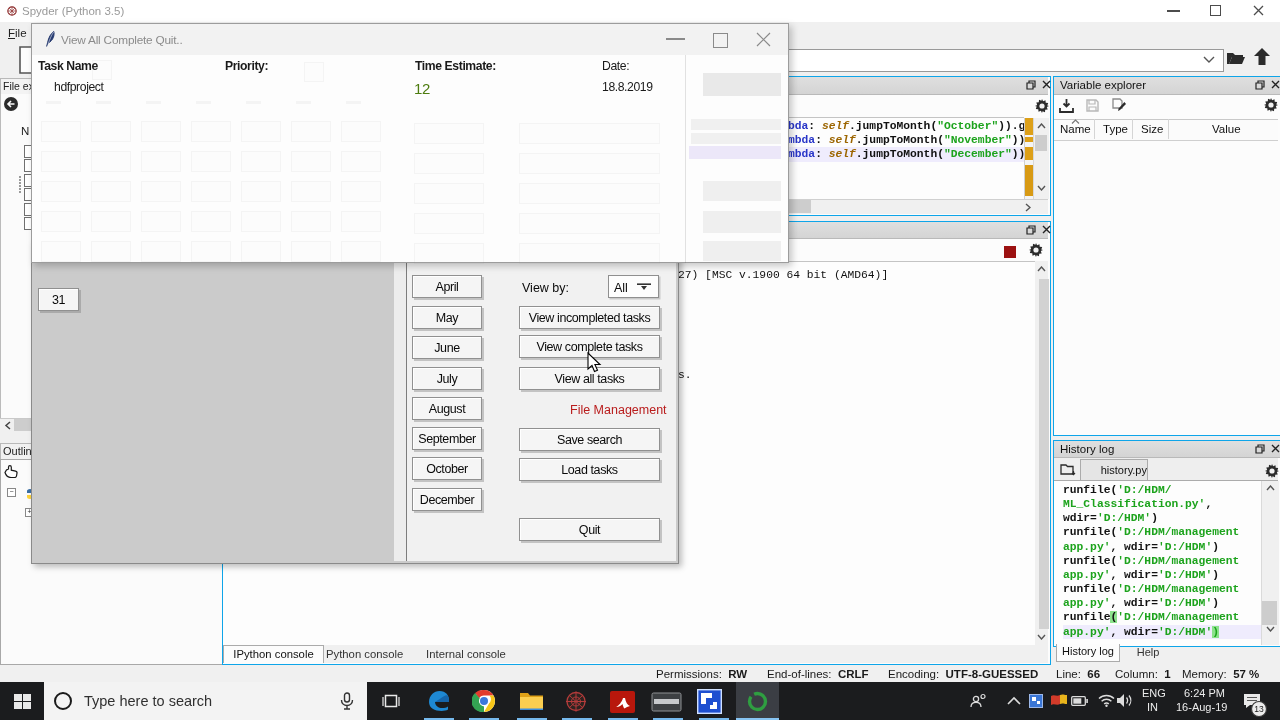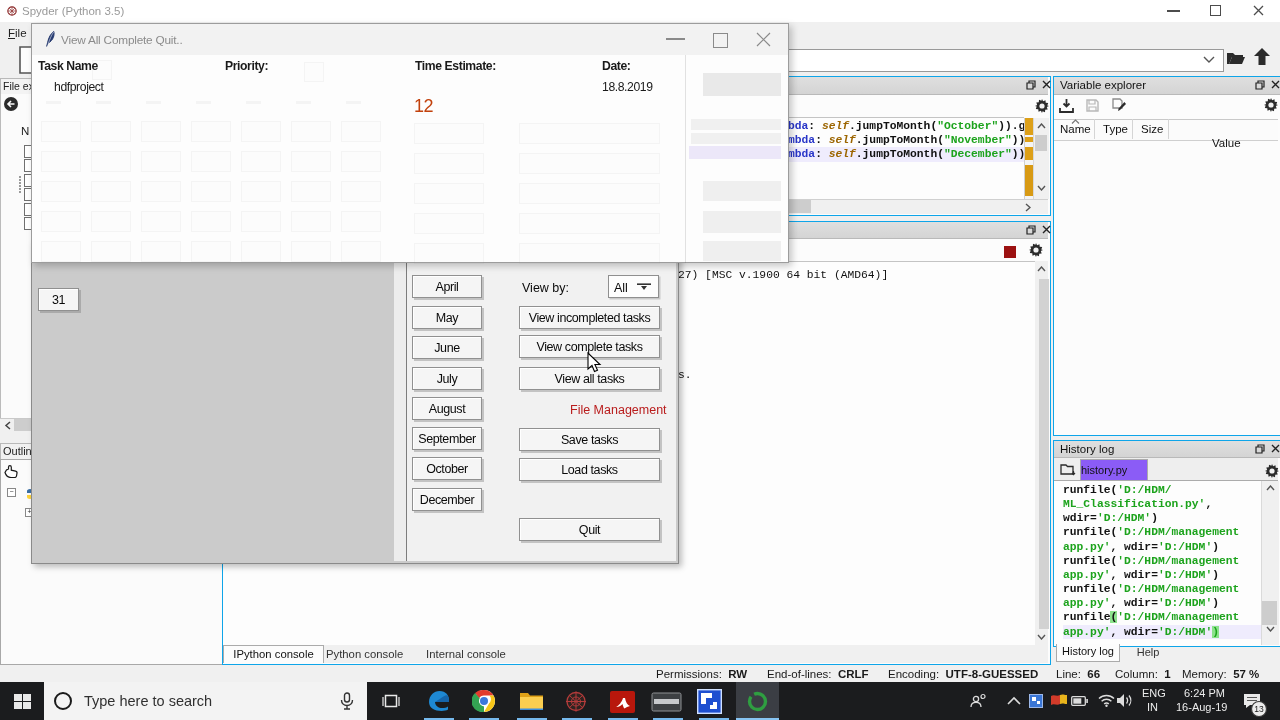--- a/index.html
+++ b/index.html
@@ -182,38 +182,38 @@
   <div class="ab" style="left:0;top:42px;width:224px;height:20px;background:#fbfbfb;border-top:1px solid #c9c9c9;border-bottom:1px solid #cfcfcf"></div>
   <div class="ab" style="left:40px;top:42px;width:1px;height:20px;background:#d5d5d5"></div>
   <div class="ab" style="left:78px;top:42px;width:1px;height:20px;background:#d5d5d5"></div>
   <div class="ab" style="left:114px;top:42px;width:1px;height:20px;background:#d5d5d5"></div>
   <svg class="ab" style="left:17px;top:42px" width="9" height="5" viewBox="0 0 9 5">
         <path d="M1 4.5L4.5 1 8 4.5" fill="none" stroke="#777" stroke-width="1.2"></path>
       </svg>
   <div class="ab" style="left:6px;top:46px;font-size:11.5px;color:#111">Name</div>
   <div class="ab" style="left:49px;top:46px;font-size:11.5px;color:#111">Type</div>
   <div class="ab" style="left:87px;top:46px;font-size:11.5px;color:#111">Size</div>
-  <div class="ab" style="left:158px;top:60px;font-size:11.5px;color:#111">Value</div>
+  <div class="ab" style="left:158px;top:46px;font-size:11.5px;color:#111">Value</div>
 </div>
 
 <div class="panel ab" style="left:1053px;top:440px;width:226px;height:205px">
   <div class="ptitle ab" style="left:0;top:0;width:224px;height:16px;padding-left:6px;line-height:16px">History log</div>
   <svg class="dockic" style="left:201px" width="10" height="10" viewBox="0 0 10 10">
         <path d="M3 3V1h6v6H7M1 3h6v6H1z" fill="none" stroke="#222" stroke-width="1.2"></path>
       </svg>
   <svg class="dockic" style="left:217px" width="9" height="9" viewBox="0 0 9 9">
         <path d="M1 1l7 7M8 1l-7 7" stroke="#222" stroke-width="1.4"></path>
       </svg>
 
   <div class="ab" style="left:0;top:17px;width:224px;height:22px;background:#eeeeee"></div>
   <svg class="ab" style="left:6px;top:22px" width="17" height="13" viewBox="0 0 17 13">
         <path d="M1 2h5l1.5 1.5H13V11H1z" fill="none" stroke="#2b2b2b" stroke-width="1.3"></path>
         <path d="M13.5 8v3.5M12 10l1.5 1.7L15 10" fill="none" stroke="#2b2b2b" stroke-width="1.2"></path>
       </svg>
-  <div class="ab" style="left:26px;top:18px;width:66px;height:21px;background:#8b5cf6;border:1px solid #ababab;border-bottom:none;font-size:11px;color:#111;text-align:left;line-height:20px">history.py</div>
+  <div class="ab" style="left:26px;top:18px;width:66px;height:21px;background:#e5e5e5;border:1px solid #ababab;border-bottom:none;font-size:11px;color:#111;text-align:right;line-height:20px">history.py</div>
   <svg class="ab" style="left:211px;top:23px" width="14" height="14" viewBox="0 0 14 14">
         <use href="#gear"></use>
       </svg>
 
   <div class="ab" style="left:0;top:39px;width:224px;height:165px;background:#fdfdfd;border-top:1px solid #ababab"></div>
   <div class="mono ab" style="left:9px;top:42px;width:200px;height:160px;overflow:hidden;font-size:11.3px;line-height:14.15px;font-weight:bold;color:#111">
         <div>runfile(<span class="green">'D:/HDM/</span></div>
         <div><span class="green">ML_Classification.py'</span>,</div>
         <div>wdir=<span class="green">'D:/HDM'</span>)</div>
         <div>runfile(<span class="green">'D:/HDM/management</span></div>
@@ -263,44 +263,44 @@
   <div class="ab" style="left:576px;top:34px;width:49px;height:21px;background:#fdfdfd;border:1px solid #8f8f8f;box-shadow:1.5px 1.5px 0 rgba(110,110,110,.3)"></div>
   <div class="ab" style="left:582px;top:40px;font-size:12.5px;color:#0a0a0a">All</div>
   <svg class="ab" style="left:605px;top:42px" width="15" height="8" viewBox="0 0 15 8">
         <path d="M0 1.2h14" stroke="#333" stroke-width="1.6"></path>
         <path d="M4 3l3 4 3-4z" fill="#333"></path>
       </svg>
   <div class="tbtn" style="left:487px;top:65px;width:139px;height:21px">View incompleted tasks</div>
   <div class="tbtn" style="left:487px;top:94px;width:139px;height:21px">View complete tasks</div>
   <div class="tbtn" style="left:487px;top:126px;width:139px;height:21px">View all tasks</div>
   <div class="ab" style="left:538px;top:162px;font-size:12.5px;color:#b91c1c">File Management</div>
-  <div class="tbtn" style="left:487px;top:187px;width:139px;height:21px">Save tasks</div>
+  <div class="tbtn" style="left:487px;top:187px;width:139px;height:21px">Save search</div>
   <div class="tbtn" style="left:487px;top:217px;width:139px;height:21px">Load tasks</div>
   <div class="tbtn" style="left:487px;top:277px;width:139px;height:21px">Quit</div>
 </div>
 
 <div class="ab" style="left:31px;top:23px;width:756px;height:238px;border:1px solid #9c9c9c;background:#fdfdfd;box-shadow:3px 3px 7px rgba(0,0,0,.22)">
   <div class="ab" style="left:0;top:0;width:756px;height:31px;background:#f2f2f2"></div>
   <svg class="ab" style="left:13px;top:7px" width="11" height="16" viewBox="0 0 11 16">
     <path d="M8.8 0.5C5.8 2.6 3.6 6.5 2.6 11.5L1.6 15.5M8.8 0.5c.9 3.4-.3 8.6-5.6 11.6" fill="#263a70" stroke="#263a70" stroke-width="1"></path>
     <path d="M8.6 1C6.6 4 4.8 8 3.4 12.5" stroke="#dfe5f2" stroke-width="0.6" fill="none"></path>
   </svg>
   <div class="ab" style="left:29px;top:9px;font-size:11.8px;color:#8b8b8b;letter-spacing:-0.2px">View All Complete Quit..</div>
   <div class="ab" style="left:634px;top:14px;width:19px;height:2px;background:#8a8a8a"></div>
   <div class="ab" style="left:681px;top:9px;width:13px;height:13px;border:1.2px solid #8a8a8a"></div>
   <svg class="ab" style="left:724px;top:8px" width="15" height="15" viewBox="0 0 15 15">
         <path d="M1 1l13 13M14 1L1 14" stroke="#8a8a8a" stroke-width="1.2"></path>
       </svg>
 
   <div class="ab" style="left:6px;top:35px;font-size:12.2px;letter-spacing:-0.4px;font-weight:bold;color:#1a1a1a">Task Name</div>
   <div class="ab" style="left:193px;top:35px;font-size:12.2px;letter-spacing:-0.4px;font-weight:bold;color:#1a1a1a">Priority:</div>
   <div class="ab" style="left:383px;top:35px;font-size:12.2px;letter-spacing:-0.4px;font-weight:bold;color:#1a1a1a">Time Estimate:</div>
-  <div class="ab" style="left:570px;top:35px;font-size:12.2px;letter-spacing:-0.4px;font-weight:bold;color:#1a1a1a">Date:</div>
+  <div class="ab" style="left:570px;top:35px;font-size:12.2px;letter-spacing:-0.4px;font-weight:normal;color:#1a1a1a">Date:</div>
   <div class="ab" style="left:22px;top:56px;font-size:12.2px;letter-spacing:-0.4px;color:#1a1a1a">hdfproject</div>
-  <div class="ab" style="left:382px;top:72px;font-size:18px;letter-spacing:-0.4px;color:#c2410c">12</div>
+  <div class="ab" style="left:382px;top:56px;font-size:15px;letter-spacing:-0.4px;color:#4d7c0f">12</div>
   <div class="ab" style="left:570px;top:56px;font-size:12.2px;letter-spacing:-0.4px;color:#1a1a1a">18.8.2019</div>
 
   <div class="ab" style="opacity:.32">
   <div class="ab" style="left:14px;top:77px;width:15px;height:3px;background:rgba(140,140,140,.25)"></div>
   <div class="ab" style="left:64px;top:77px;width:15px;height:3px;background:rgba(140,140,140,.25)"></div>
   <div class="ab" style="left:114px;top:77px;width:15px;height:3px;background:rgba(140,140,140,.25)"></div>
   <div class="ab" style="left:164px;top:77px;width:15px;height:3px;background:rgba(140,140,140,.25)"></div>
   <div class="ab" style="left:214px;top:77px;width:15px;height:3px;background:rgba(140,140,140,.25)"></div>
   <div class="ab" style="left:264px;top:77px;width:15px;height:3px;background:rgba(140,140,140,.25)"></div>
   <div class="ab" style="left:314px;top:77px;width:15px;height:3px;background:rgba(140,140,140,.25)"></div>

